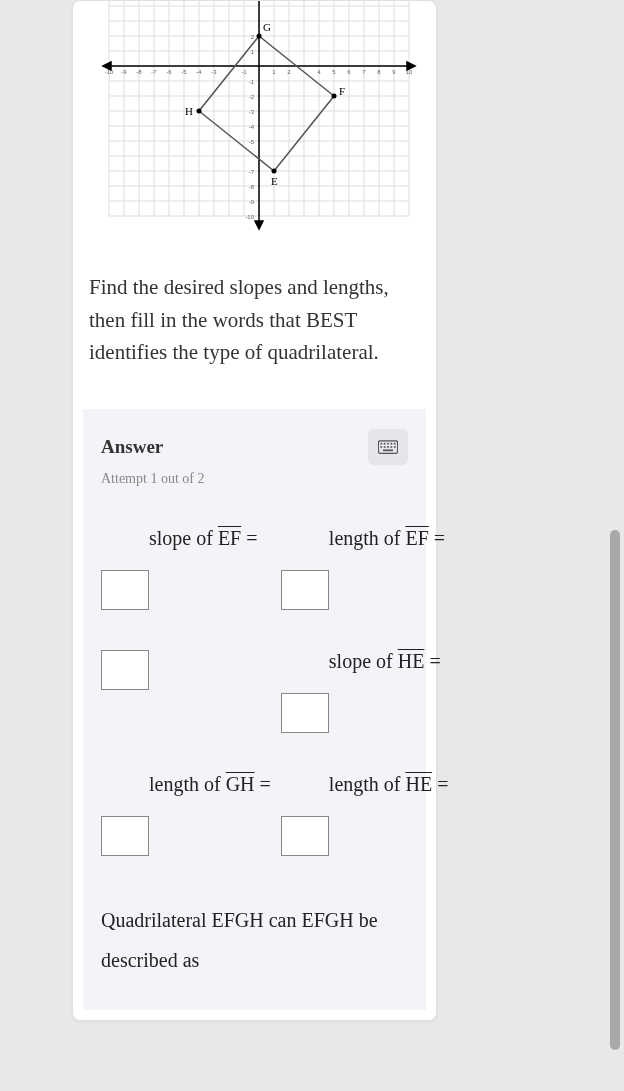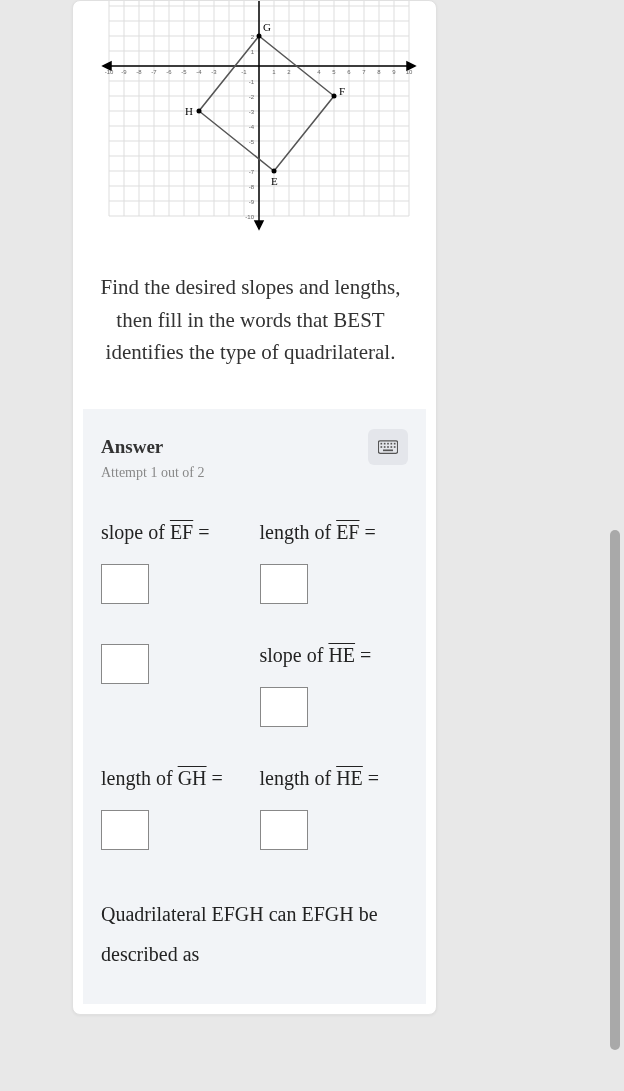--- a/index.html
+++ b/index.html
@@ -39,21 +39,20 @@
   .graph-zone {
     width: 100%;
     padding: 0 26px 0 26px;
   }
   .graph-svg { display: block; margin: 0 auto; }
   .instructions {
     padding: 40px 24px 40px 16px;
     font-size: 21px;
     line-height: 1.55;
     color: #333;
-    text-align: center;
   }
   .answer-box {
     background: #f2f4f7;
     margin: 0 10px 10px 10px;
     padding: 20px 18px 30px 18px;
   }
   .answer-header {
     display: flex;
     align-items: center;
     justify-content: space-between;
@@ -73,35 +72,37 @@
     display: flex;
     align-items: center;
     justify-content: center;
     cursor: pointer;
   }
   .keyboard-btn svg { width: 20px; height: 14px; }
   .attempt {
     font-family: Georgia, serif;
     font-size: 14px;
     color: #888;
+    margin-top: 6px;
     margin-bottom: 40px;
   }
   .field-grid {
     display: grid;
     grid-template-columns: 1fr 1fr;
     column-gap: 10px;
     row-gap: 0;
   }
   .field-block { margin-bottom: 40px; }
   .field-label {
     font-family: Georgia, 'Times New Roman', serif;
     font-size: 20px;
     color: #222;
     margin-bottom: 20px;
     white-space: nowrap;
+    margin-left: 48px;
   }
   .overline {
     text-decoration: overline;
     text-decoration-thickness: 1px;
   }
   .small-input {
     width: 48px;
     height: 40px;
     border: 1.5px solid #888;
     background: #fff;

